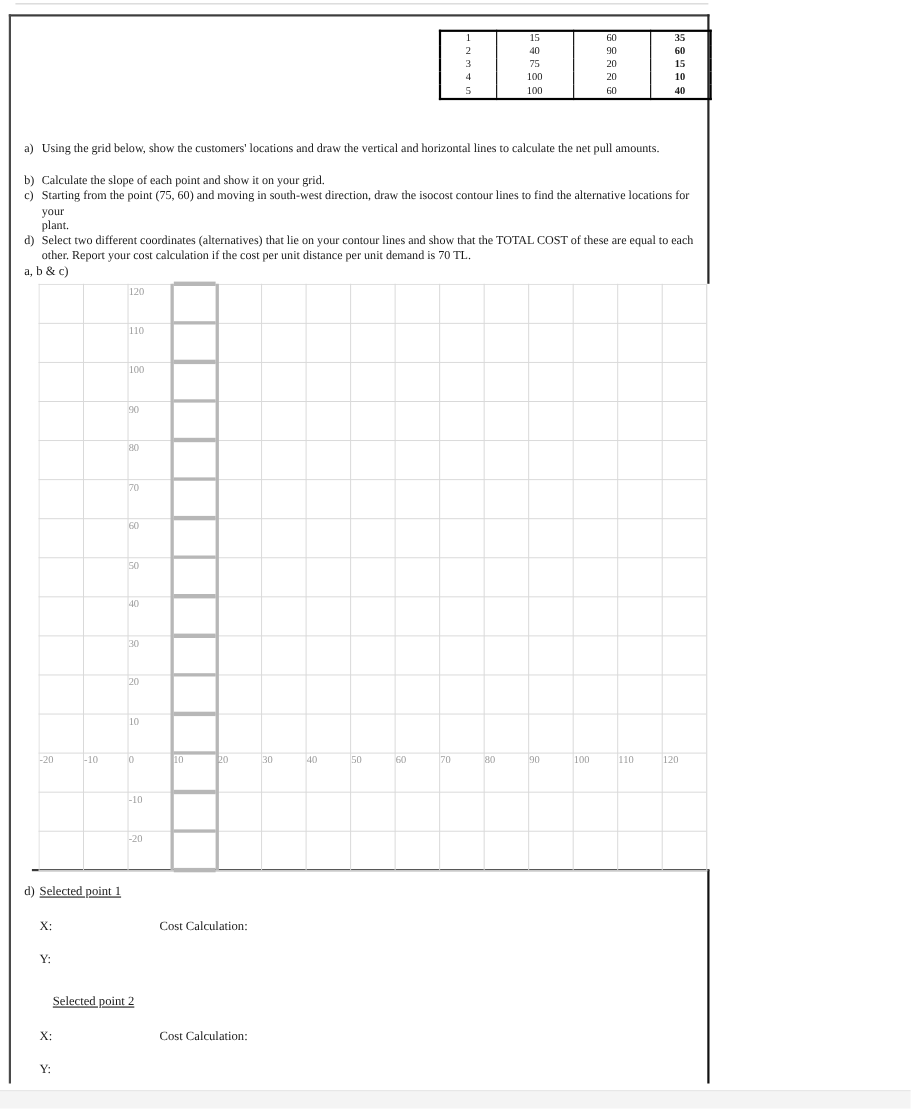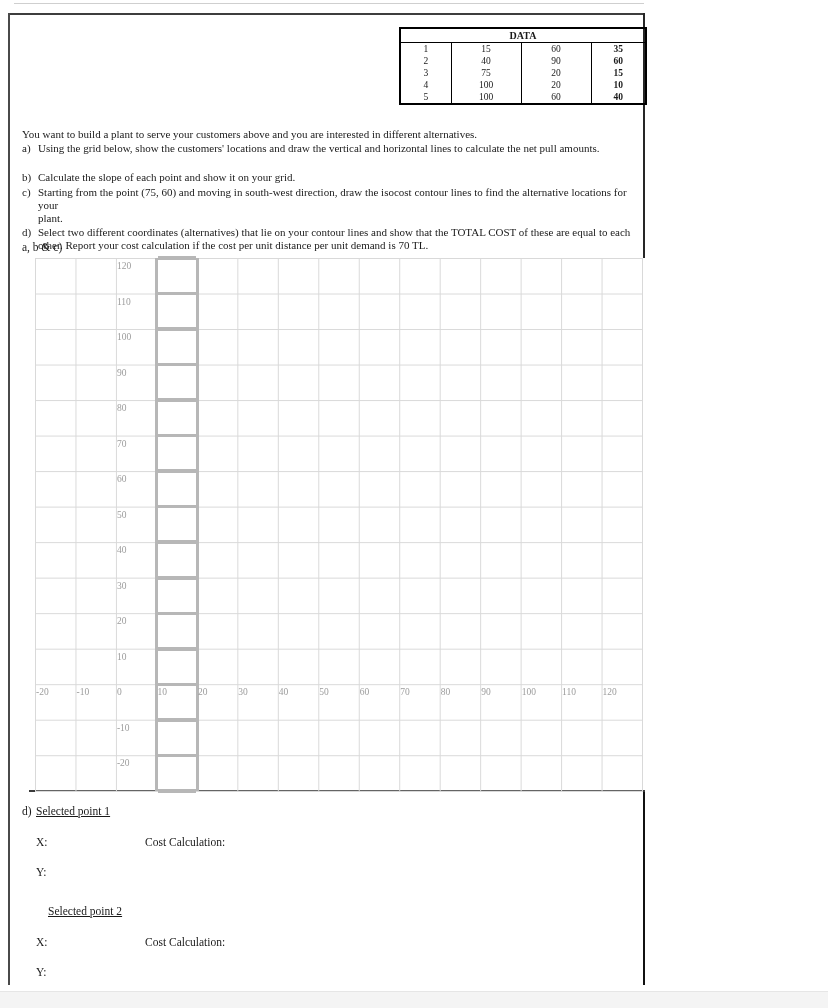--- a/index.html
+++ b/index.html
@@ -67,23 +67,20 @@
   <div class="abs" id="bottom-band"></div>
 
   <table class="abs" id="data-table">
     <colgroup>
         <col style="width:51px">
         <col style="width:70px">
         <col style="width:70px">
         <col style="width:55px">
       </colgroup>
     <thead>
-      <tr class="title-row">
-        <th colspan="4">DATA</th>
-      </tr>
     </thead>
     <tbody id="data-table-body">
         <tr>
           <td>1</td>
           <td>15</td>
           <td>60</td>
           <td>35</td>
         </tr>
         <tr>
           <td>2</td>
@@ -106,21 +103,20 @@
         <tr>
           <td>5</td>
           <td>100</td>
           <td>60</td>
           <td>40</td>
         </tr>
       </tbody>
   </table>
 
   <div class="abs" id="problem">
-    <p class="intro">You want to build a plant to serve your customers above and you are interested in different alternatives.</p>
     <div class="q-item">
       <span class="q-label">a)</span>
       <span class="q-text">Using the grid below, show the customers' locations and draw the vertical and horizontal lines to calculate the net pull amounts.</span>
     </div>
     <div class="q-item gap">
       <span class="q-label">b)</span>
       <span class="q-text">Calculate the slope of each point and show it on your grid.</span>
     </div>
     <div class="q-item">
       <span class="q-label">c)</span>

